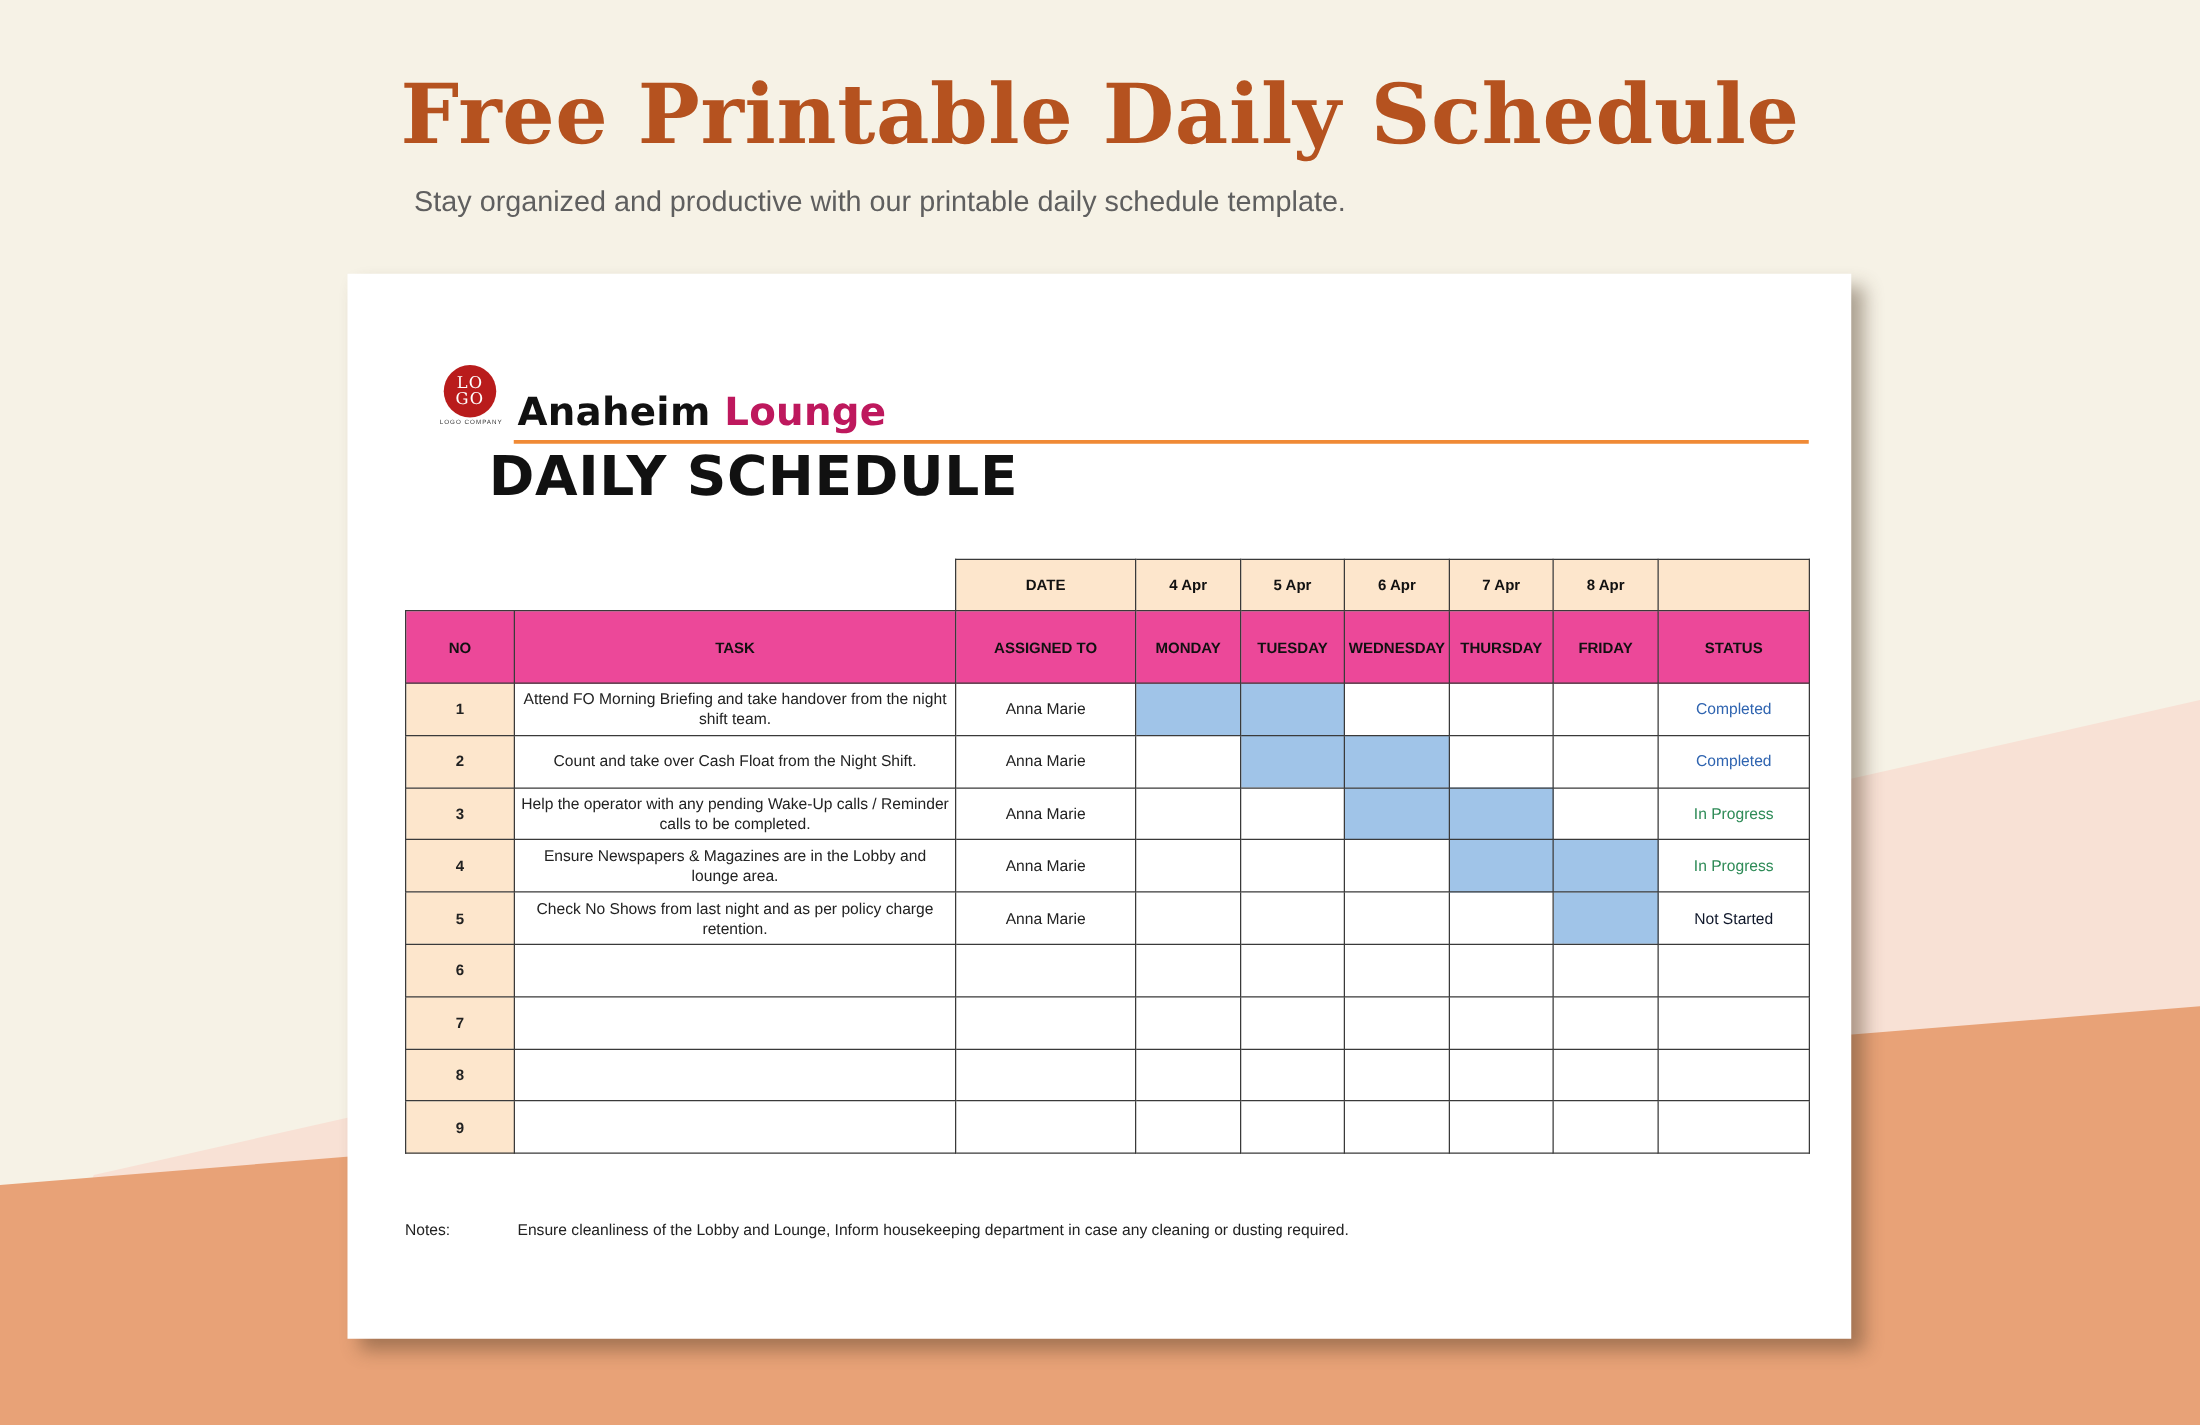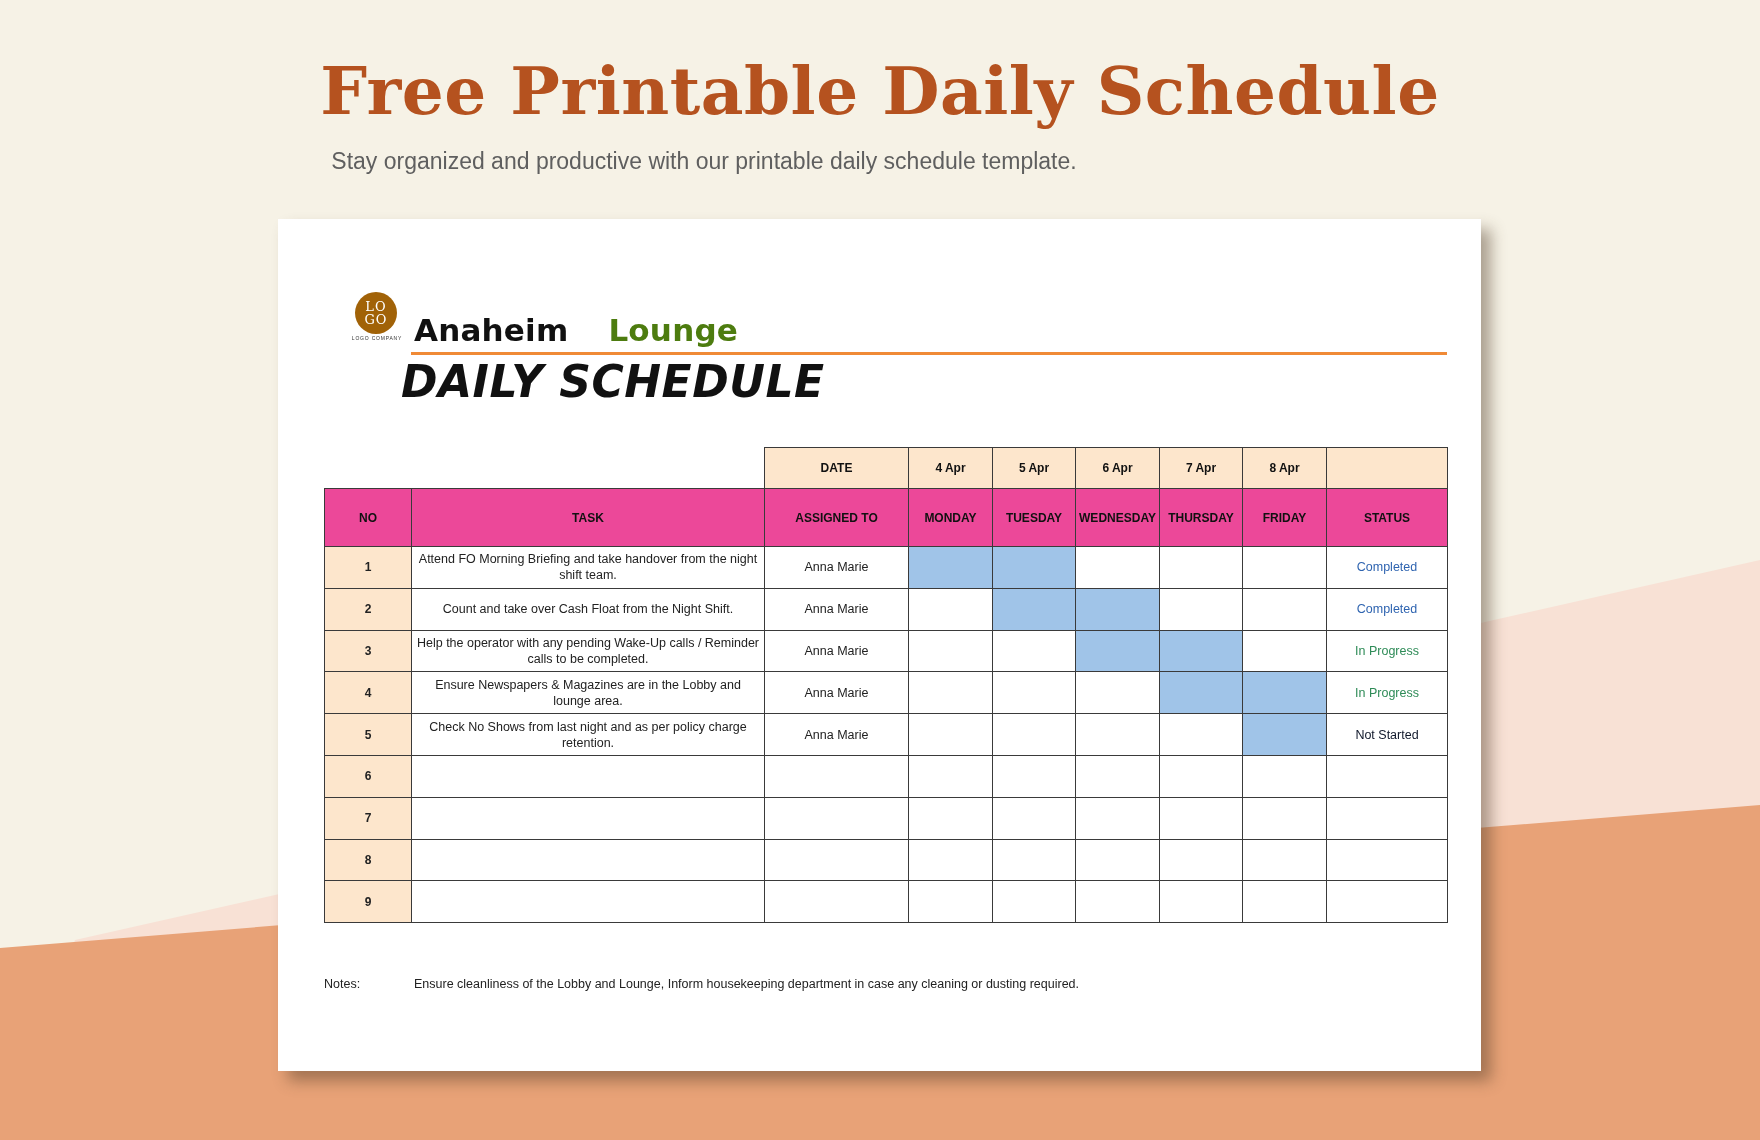--- a/index.html
+++ b/index.html
@@ -14,36 +14,36 @@
   .hero-sub {
     position: absolute; left: 0; width: 1408px; top: 148px; text-align: center;
     font-family: "Liberation Sans", sans-serif; font-size: 23px; color: #5f5f5f;
   }
   .card {
     position: absolute; left: 278px; top: 219px; width: 1203px; height: 852px;
     background: #ffffff; box-shadow: 10px 10px 14px rgba(80,60,40,0.45);
   }
   .logo {
     position: absolute; left: 355px; top: 292px; width: 42px; height: 42px; border-radius: 50%;
-    background: #a16207; color: #fff; font-family: "DejaVu Serif", serif; font-size: 13px;
+    background: #b91c1c; color: #fff; font-family: "DejaVu Serif", serif; font-size: 13px;
     line-height: 13px; text-align: center; padding-top: 8px; letter-spacing: 1px;
   }
   .logo-company {
     position: absolute; left: 345px; top: 335px; width: 64px; text-align: center;
     font-size: 5px; letter-spacing: 0.8px; color: #333;
   }
   .brand {
     position: absolute; left: 414px; top: 312px; font-size: 31px; font-weight: bold; color: #111;
     font-family: "DejaVu Sans", sans-serif; letter-spacing: 0.2px;
   }
-  .brand .accent { color: #4d7c0f; margin-left: 29px; }
+  .brand .accent { color: #be185d; }
   .brand-rule { position: absolute; left: 411px; top: 352px; width: 1036px; height: 3px; background: #f08a36; }
   .doc-title {
-    position: absolute; left: 401px; top: 356px; font-size: 44px; font-weight: bold; color: #111;
-    font-family: "DejaVu Sans", sans-serif; letter-spacing: 0.5px; font-style: italic;
+    position: absolute; left: 391px; top: 356px; font-size: 44px; font-weight: bold; color: #111;
+    font-family: "DejaVu Sans", sans-serif; letter-spacing: 0.5px;
   }
   table.sched {
     position: absolute; left: 324px; top: 447px; border-collapse: collapse; table-layout: fixed;
     font-family: "Liberation Sans", sans-serif;
   }
   table.sched td, table.sched th { border: 1.5px solid #3a3a3a; text-align: center; vertical-align: middle; }
   table.sched th { font-size: 12px; font-weight: bold; color: #111; }
   .h1 th { height: 41px; background: #fde6cc; }
   .h1 th.blank { background: transparent; border: none; }
   .h1 th.blank-last { background: #fde6cc; }

